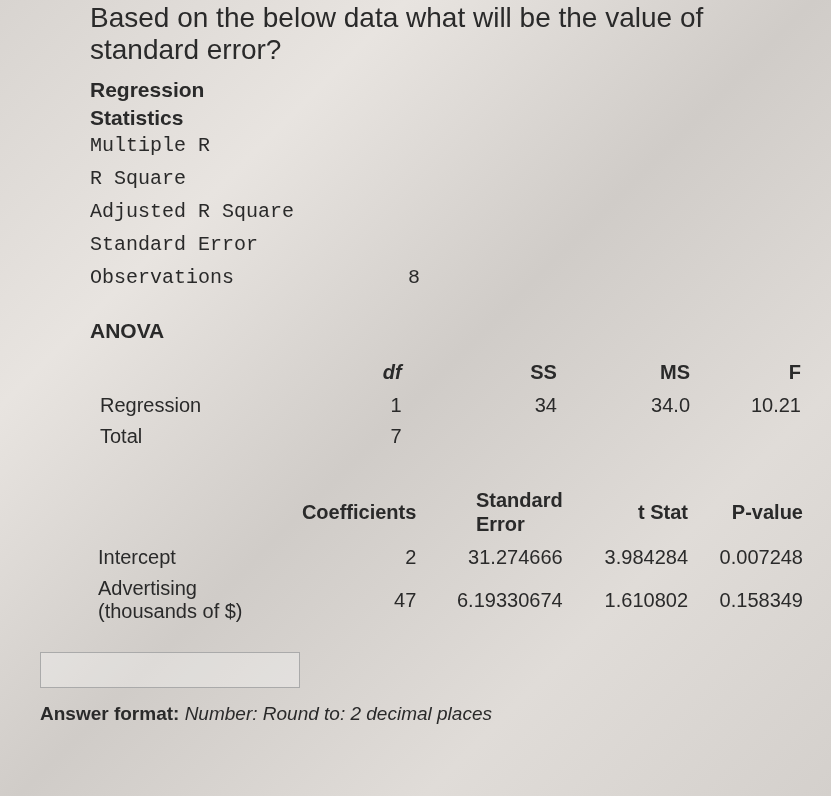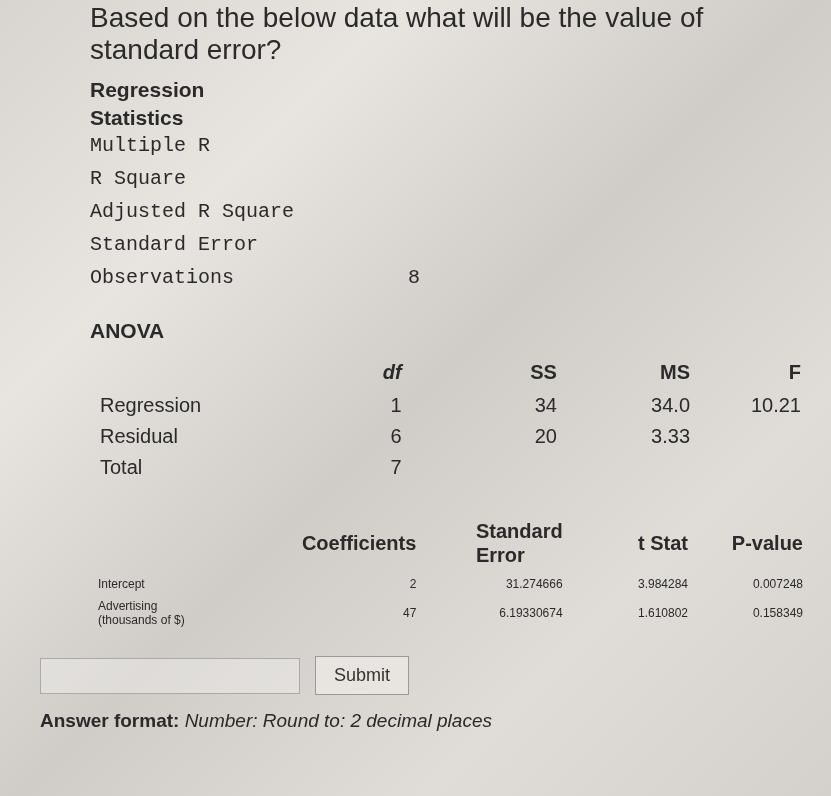--- a/index.html
+++ b/index.html
@@ -89,21 +89,21 @@
       text-align: left;
     }
     .coef-table th .stack {
       display: inline-block;
       text-align: left;
       line-height: 1.2;
     }
     .coef-table td {
       padding: 4px 8px;
       text-align: right;
-      font-size: 12px;
+      font-size: 20px;
       vertical-align: middle;
     }
     .coef-table td:first-child {
       text-align: left;
     }
     .answer-row {
       display: flex;
       align-items: center;
       gap: 15px;
       margin-left: -50px;
@@ -189,27 +189,20 @@
   </thead>
   <tbody>
     <tr>
       <td>Regression</td>
       <td>1</td>
       <td>34</td>
       <td>34.0</td>
       <td>10.21</td>
     </tr>
     <tr>
-      <td>Residual</td>
-      <td>6</td>
-      <td>20</td>
-      <td>3.33</td>
-      <td></td>
-    </tr>
-    <tr>
       <td>Total</td>
       <td>7</td>
       <td></td>
       <td></td>
       <td></td>
     </tr>
   </tbody>
 </table>
 
 <table class="coef-table">
@@ -243,20 +236,19 @@
       <td>47</td>
       <td>6.19330674</td>
       <td>1.610802</td>
       <td>0.158349</td>
     </tr>
   </tbody>
 </table>
 
 <div class="answer-row">
   <input type="text" class="answer-input" style="">
-  <button class="submit-button">Submit</button>
 </div>
 
 <div class="answer-format">
   <span class="bold">Answer format:</span>
   <span class="italic">Number:</span>
   <span class="italic">Round to: 2 decimal places</span>
 </div>
 
 </body></html>

